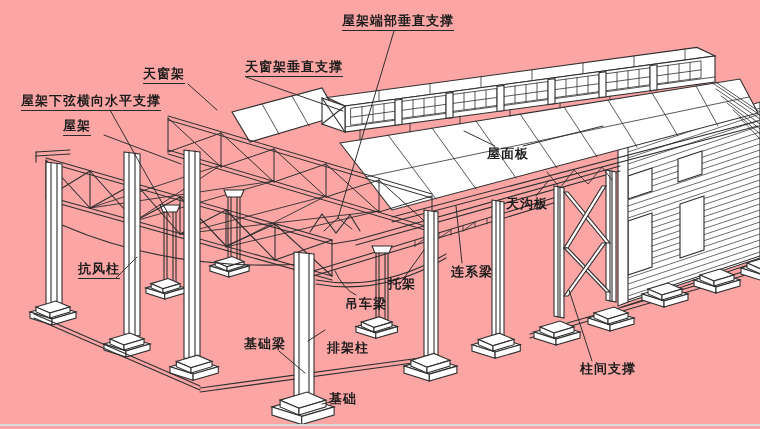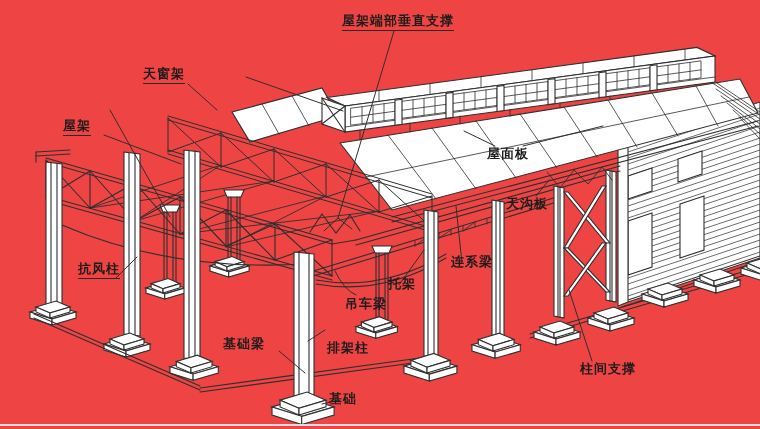--- a/index.html
+++ b/index.html
@@ -1,16 +1,16 @@
 <!DOCTYPE html>
 <html><head>
 <meta charset="utf-8">
 <style>
   html,body{margin:0;padding:0;background:#fff;}
-  #stage{position:relative;width:760px;height:429px;background:#ef4444;overflow:hidden;
+  #stage{position:relative;width:760px;height:429px;background:#fca5a5;overflow:hidden;
          font-family:"DejaVu Serif","Liberation Serif",serif;}
   #drawing{position:absolute;left:0;top:0;}
   .lbl{position:absolute;white-space:nowrap;font-weight:bold;font-size:13px;color:#1c1c1c;
        letter-spacing:1px;line-height:1.25;}
   .lbl.ul{border-bottom:1.6px solid #2a2a2a;padding-bottom:1px;}
   svg *{vector-effect:non-scaling-stroke;}
 </style>
 </head>
 <body>
 
@@ -333,26 +333,28 @@
     <path d="M325,330 L308,341"></path>
     <path d="M279,351 L305,373"></path>
     <path d="M592,361 L569,290"></path>
     <path d="M339,400 L322,404"></path>
   </g>
 
   <rect x="0" y="424" width="760" height="2" fill="#dcdcdc" stroke="none"></rect>
 </svg>
 
 <div class="lbl ul" style="left:342px;top:13px">屋架端部垂直支撑</div>
+<div class="lbl ul" style="left:245px;top:59px">天窗架垂直支撑</div>
 <div class="lbl ul" style="left:143px;top:66px">天窗架</div>
+<div class="lbl ul" style="left:21px;top:93px">屋架下弦横向水平支撑</div>
 <div class="lbl ul" style="left:63px;top:118px">屋架</div>
 <div class="lbl" style="left:487px;top:146px">屋面板</div>
 <div class="lbl" style="left:506px;top:196px">天沟板</div>
 <div class="lbl ul" style="left:78px;top:261px">抗风柱</div>
-<div class="lbl" style="left:451px;top:254px">连系梁</div>
+<div class="lbl" style="left:451px;top:264px">连系梁</div>
 <div class="lbl" style="left:388px;top:276px">托架</div>
 <div class="lbl" style="left:345px;top:296px">吊车梁</div>
 <div class="lbl" style="left:327px;top:340px">排架柱</div>
-<div class="lbl" style="left:223px;top:336px">基础梁</div>
+<div class="lbl" style="left:244px;top:336px">基础梁</div>
 <div class="lbl" style="left:580px;top:361px">柱间支撑</div>
 <div class="lbl" style="left:329px;top:391px">基础</div>
 
 </div>
 
 </body></html>

